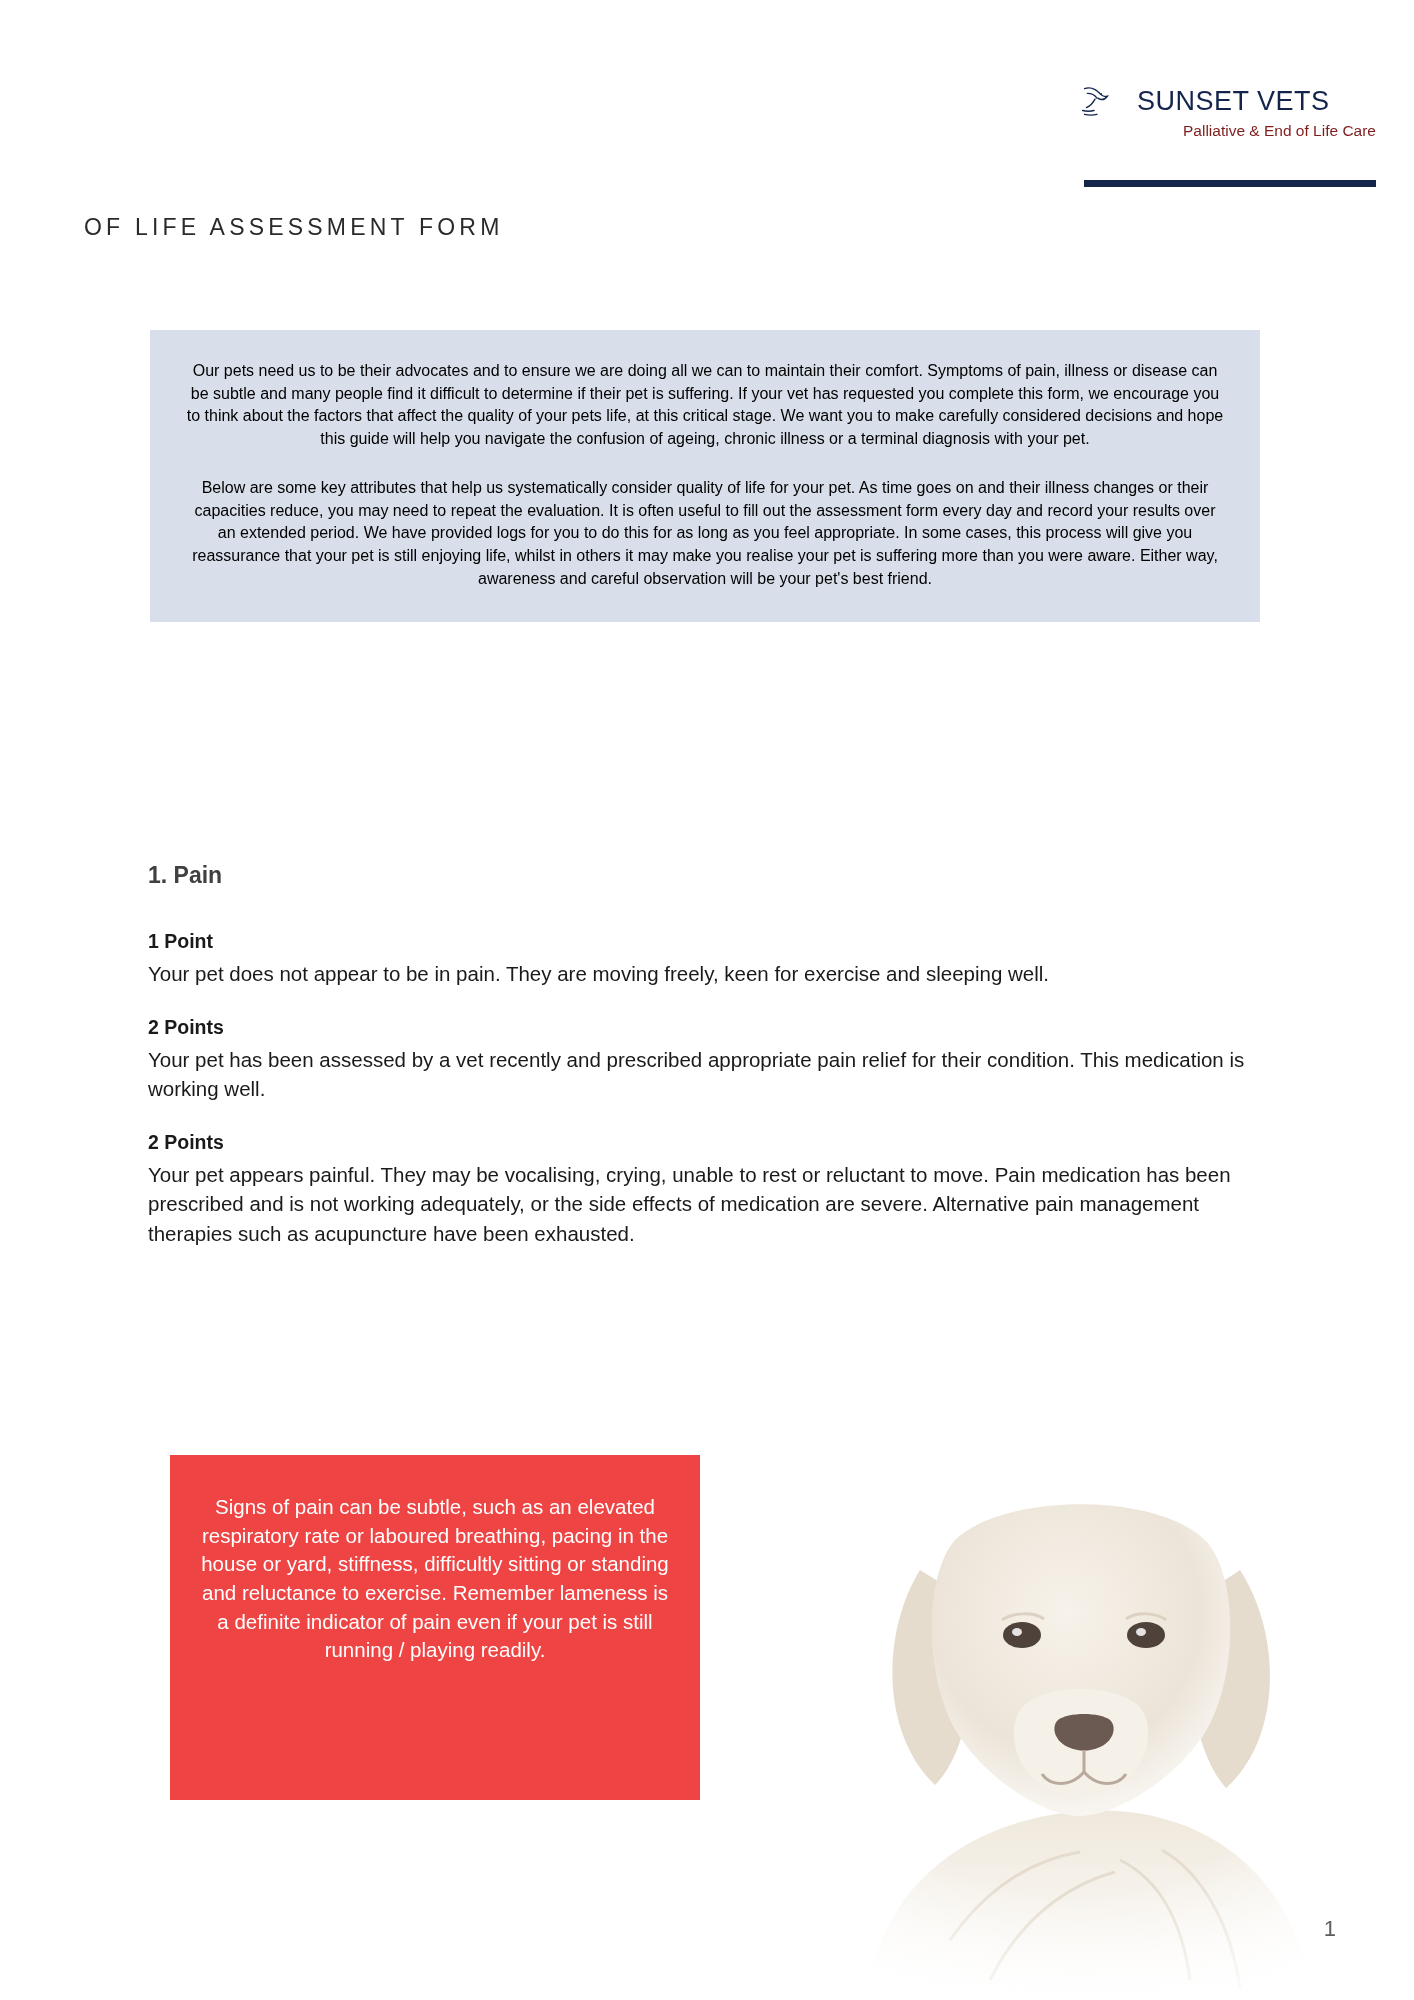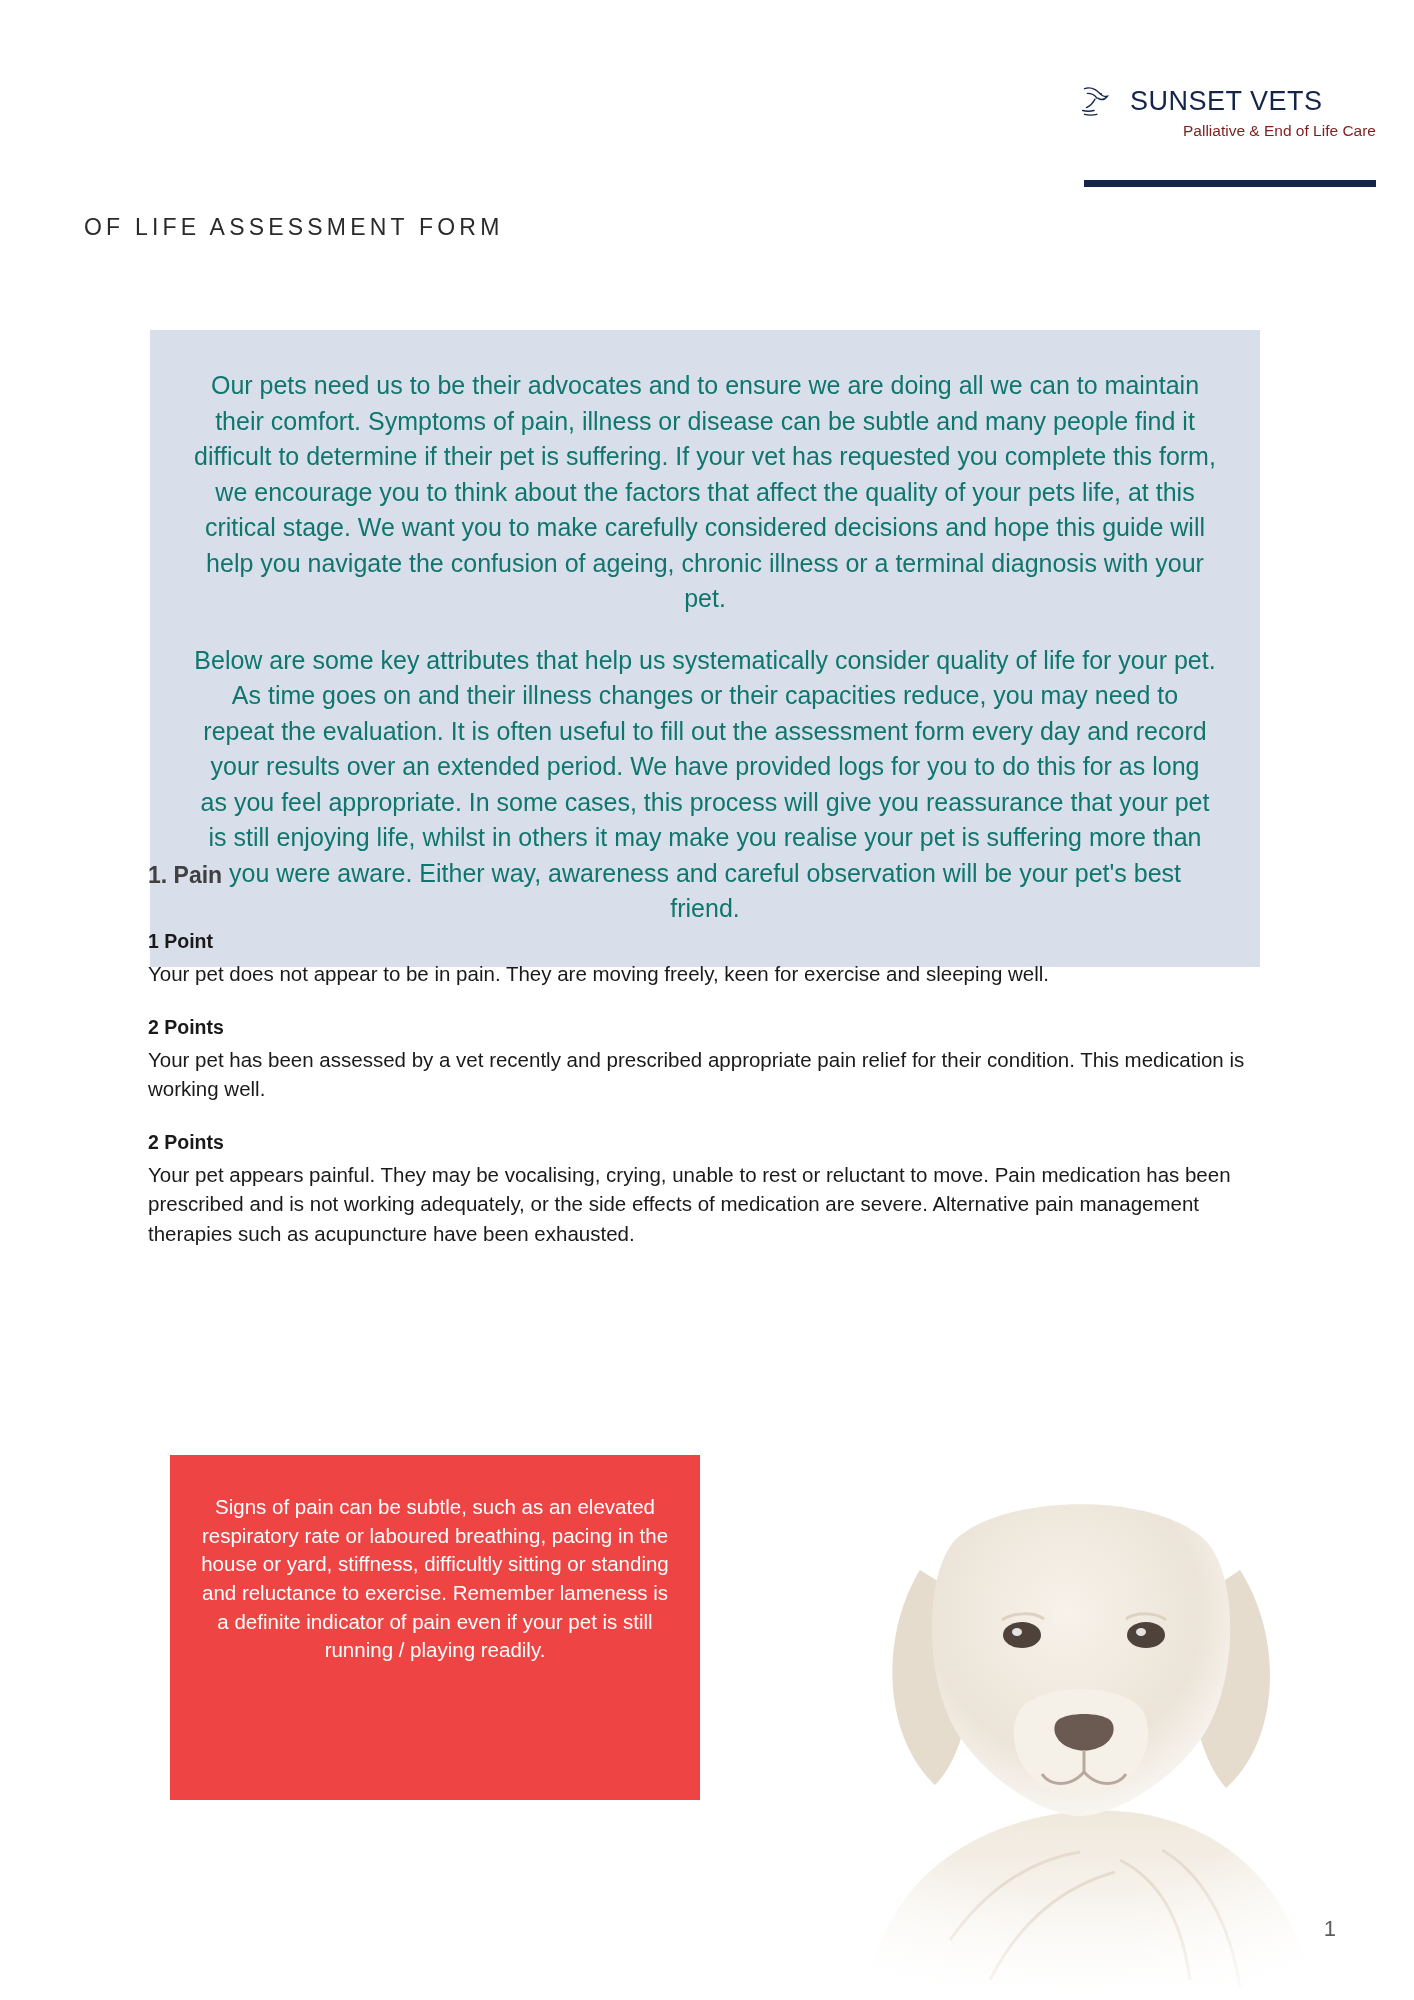--- a/index.html
+++ b/index.html
@@ -55,21 +55,21 @@
     position: absolute;
     right: 38px;
     top: 22px;
     width: 300px;
     text-align: right;
   }
   .brand-row {
     display: flex;
     align-items: center;
     justify-content: flex-start;
-    gap: 16px;
+    gap: 23px;
   }
   .brand-icon {
     width: 38px;
     height: 38px;
     flex: 0 0 38px;
   }
   .brand-name {
     font-size: 27px;
     color: #14254c;
     letter-spacing: 0.5px;
@@ -95,25 +95,25 @@
   .intro-box {
     position: absolute;
     left: 150px;
     top: 330px;
     width: 1110px;
     background: #d9dfea;
     padding: 22px 28px 24px 28px;
     box-sizing: border-box;
   }
   .intro-box p {
-    margin: 16px;
-    font-size: 25px;
+    margin: 8px;
+    font-size: 16px;
     line-height: 1.42;
     text-align: center;
-    color: #0f766e;
+    color: #000000;
   }
   .intro-box p + p {
     margin-top: 26px;
   }
 
   
   .section-title {
     position: absolute;
     left: 148px;
     top: 862px;

